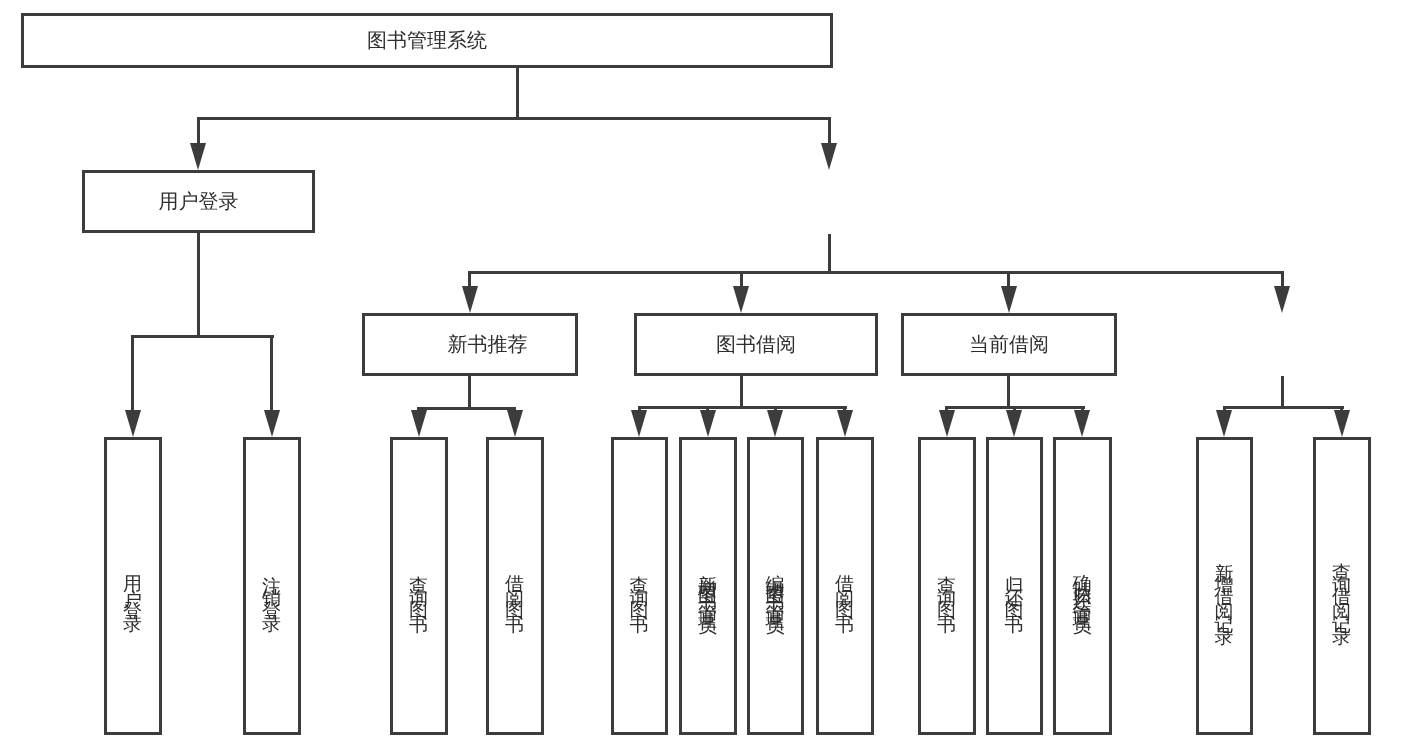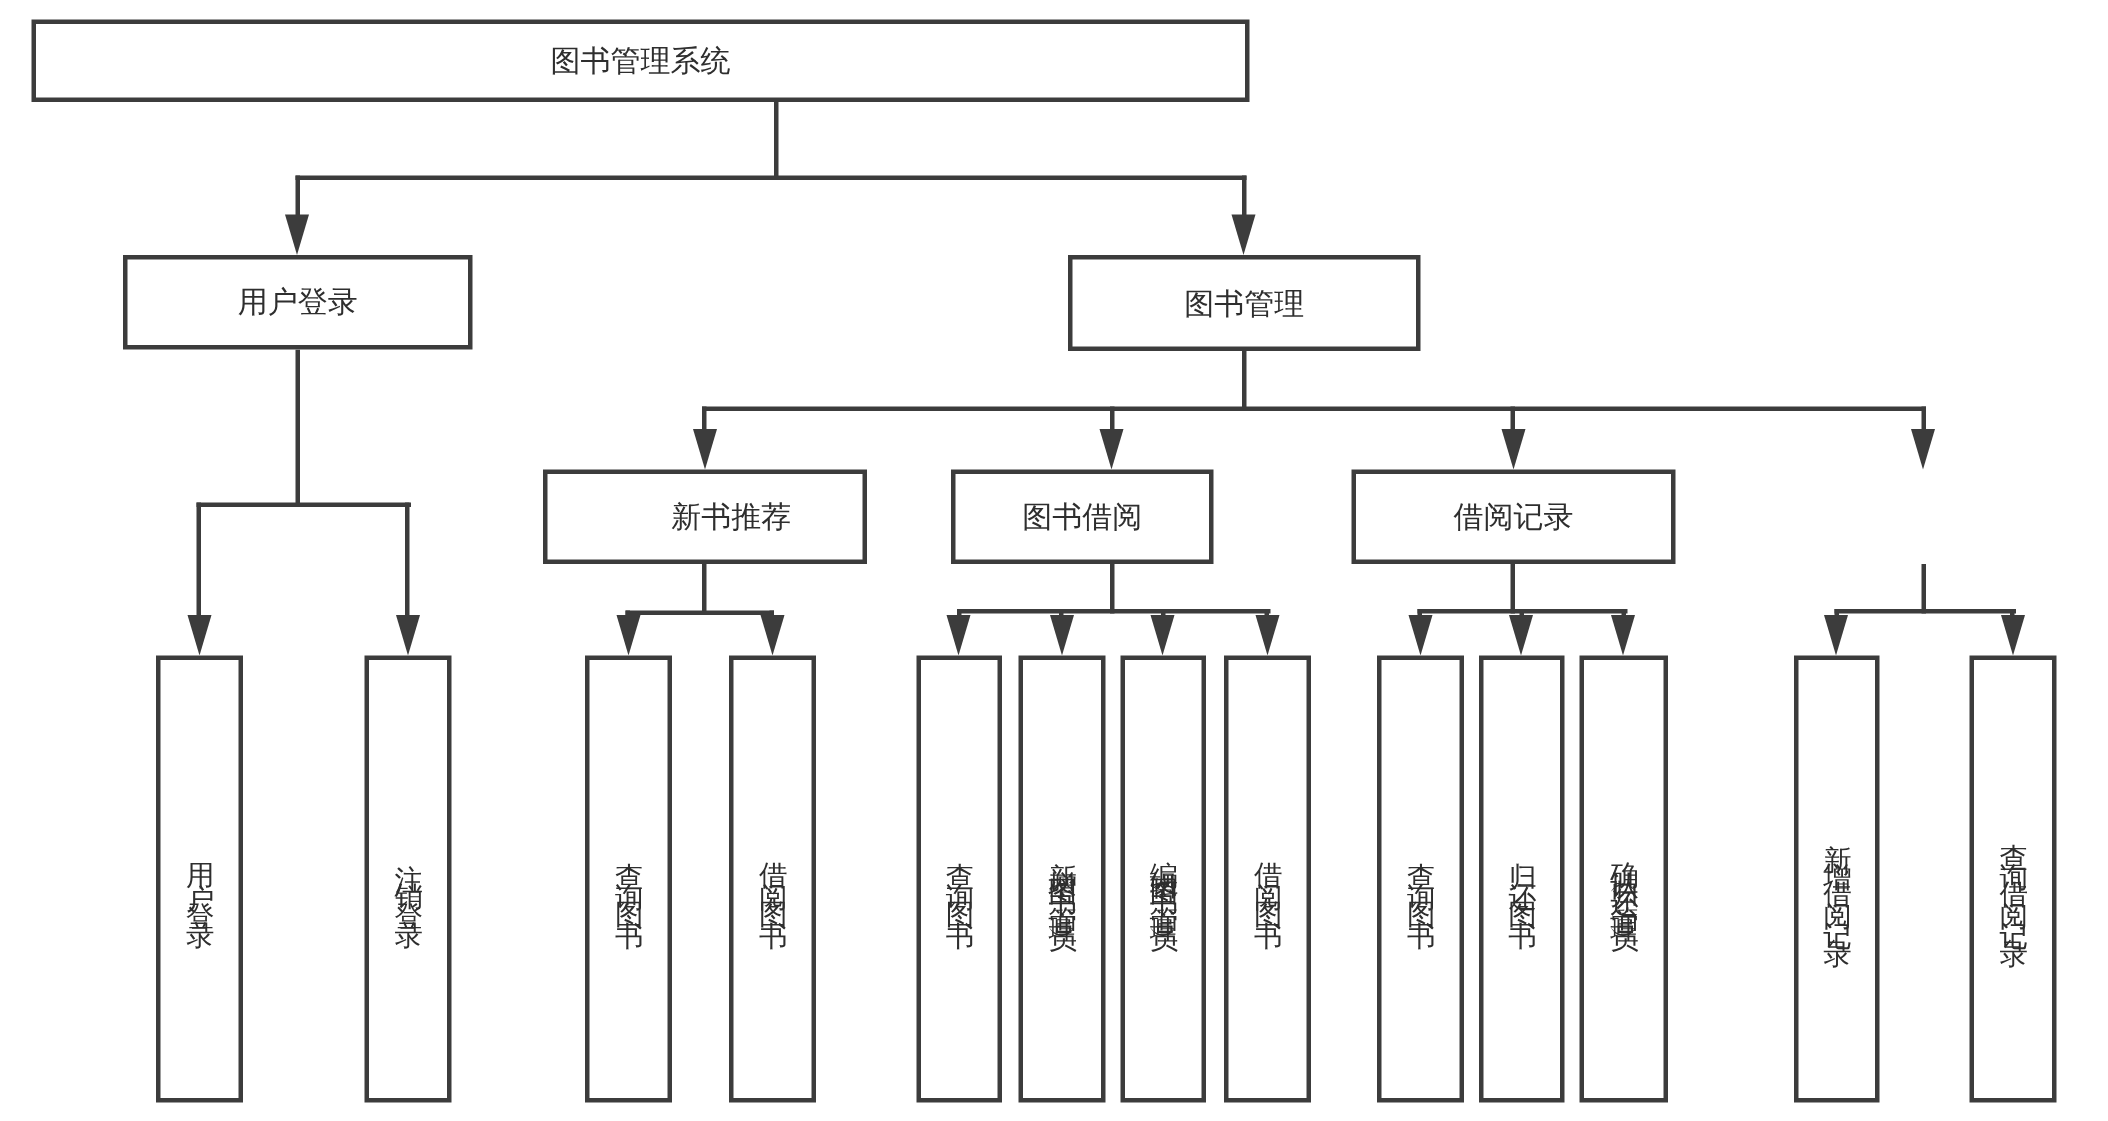--- a/index.html
+++ b/index.html
@@ -116,32 +116,29 @@
     <div class="arrow" style="left:1334px;top:410px;"></div>
   </div>
 
   <div class="node h" style="left:21px;top:13px;width:812px;height:55px;">
     <span class="lbl">图书管理系统</span>
   </div>
 
   <div class="node h" style="left:82px;top:170px;width:233px;height:63px;">
     <span class="lbl">用户登录</span>
   </div>
-  <div class="node h" style="left:712px;top:170px;width:235px;height:64px;">
-    <span class="lbl">图书管理</span>
-  </div>
 
   <div class="node h" style="left:362px;top:313px;width:216px;height:63px;padding-left:35px;">
     <span class="lbl">新书推荐</span>
   </div>
-  <div class="node h" style="left:634px;top:313px;width:175px;height:63px;">
+  <div class="node h" style="left:634px;top:313px;width:244px;height:63px;">
     <span class="lbl">图书借阅</span>
   </div>
   <div class="node h" style="left:901px;top:313px;width:216px;height:63px;">
-    <span class="lbl">借阅记录</span>
+    <span class="lbl">当前借阅</span>
   </div>
 
   <div class="node v" style="left:104px;top:437px;width:58px;height:298px;">
     <span class="lbl">用户登录</span>
   </div>
   <div class="node v" style="left:243px;top:437px;width:58px;height:298px;">
     <span class="lbl">注销登录</span>
   </div>
 
   <div class="node v" style="left:390px;top:437px;width:58px;height:298px;">

